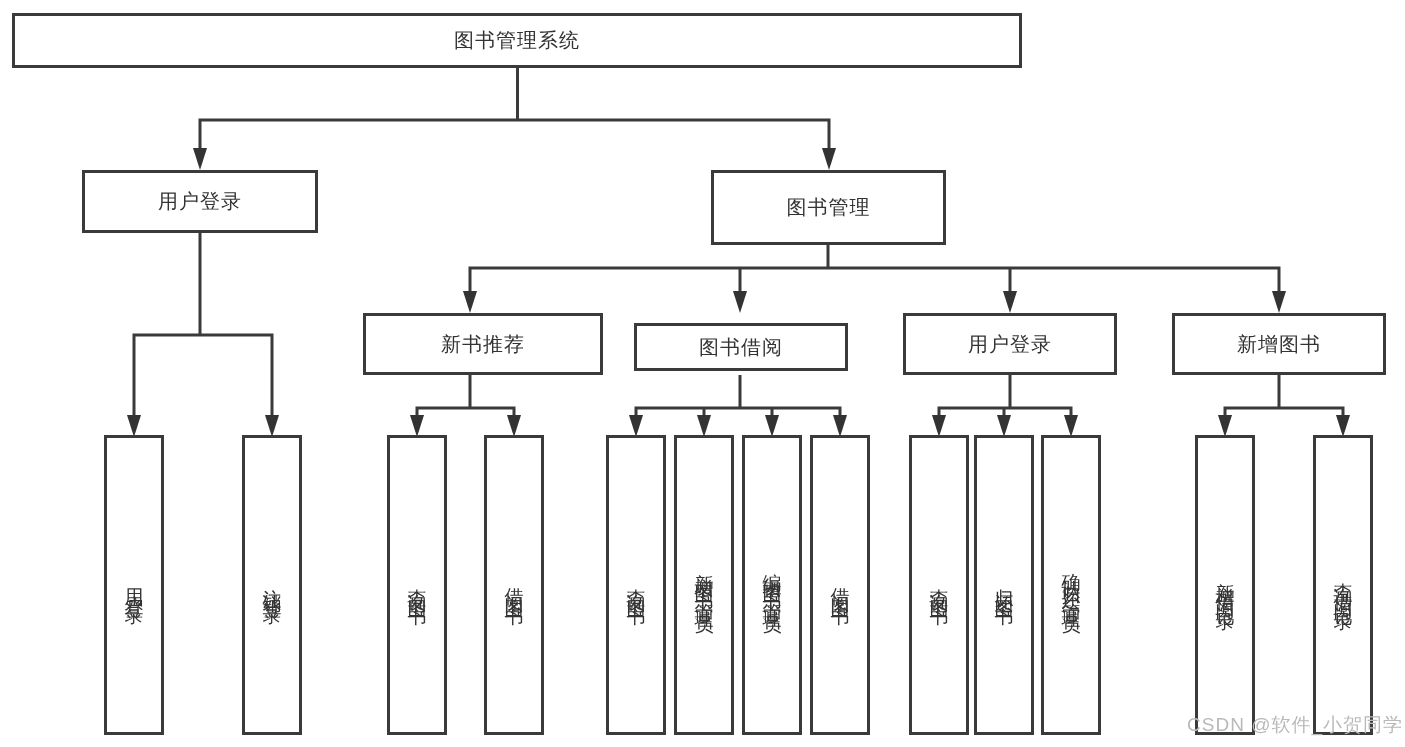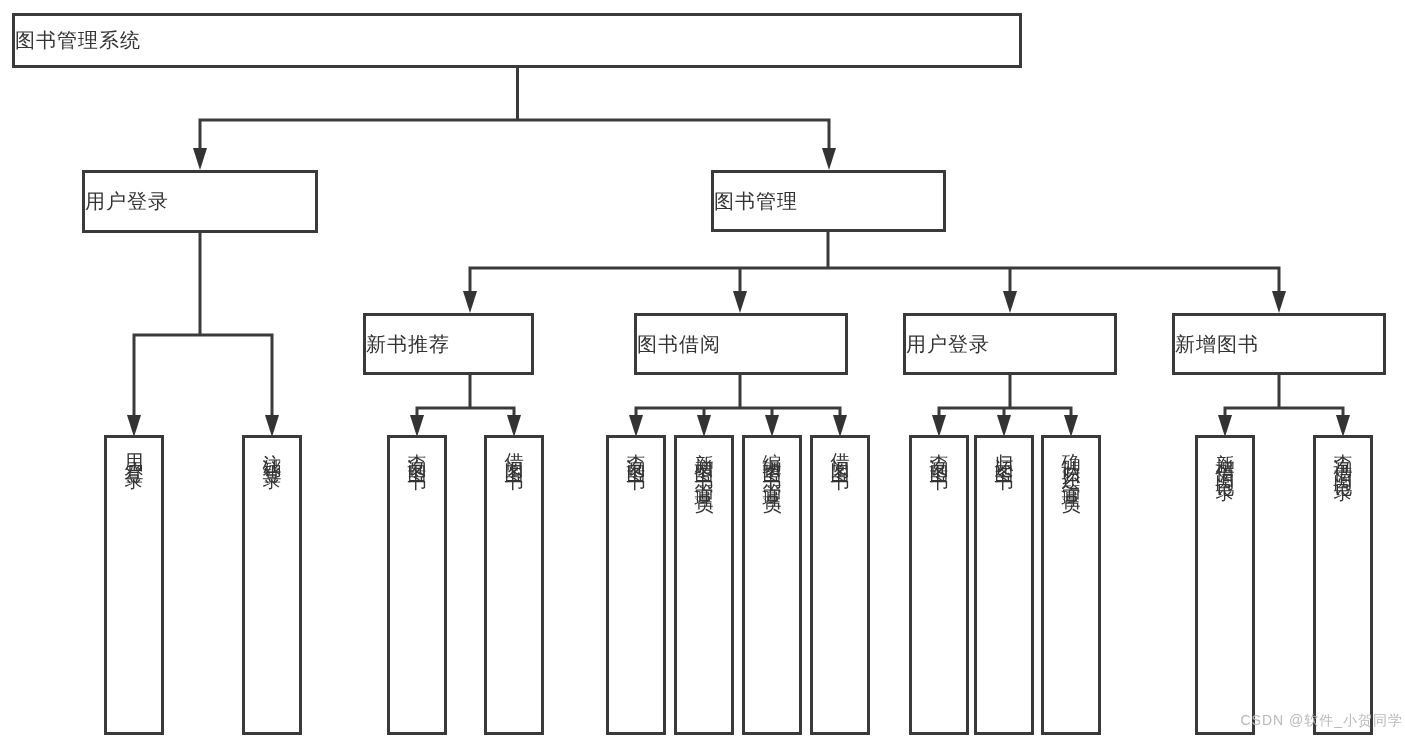--- a/index.html
+++ b/index.html
@@ -3,33 +3,33 @@
 <meta charset="utf-8">
 <style>
   html,body{margin:0;padding:0;}
   body{
     width:1405px;height:747px;position:relative;overflow:hidden;
     background:#ffffff;font-family:"Liberation Sans",sans-serif;
   }
   #connector-layer{position:absolute;left:0;top:0;z-index:1;}
   .box{
     position:absolute;box-sizing:border-box;background:#ffffff;
-    border:3px solid #3a3a3a;display:flex;align-items:center;justify-content:flex-start;
+    border:3px solid #3a3a3a;display:flex;align-items:center;justify-content:center;
     color:#333333;z-index:2;
   }
   .box.h{font-size:20px;letter-spacing:1px;}
   .box.v{
     font-size:19px;
     writing-mode:vertical-rl;text-orientation:mixed;letter-spacing:6px;
   }
   .box span{white-space:nowrap;}
   .box.v span{white-space:normal;}
   #watermark{
     position:absolute;top:712px;right:2px;z-index:3;
-    color:#b9b9b9;font-size:14px;letter-spacing:1px;white-space:nowrap;
+    color:#b9b9b9;font-size:19px;letter-spacing:1px;white-space:nowrap;
   }
 </style>
 </head>
 <body>
 
 <svg id="connector-layer" width="1405" height="747" viewBox="0 0 1405 747" aria-hidden="true">
   <g stroke="#3a3a3a" stroke-width="3" fill="none">
 
     <path d="M517.5 68 V120 M198.5 120 H830.5 M200 118.5 V152 M829 118.5 V152"></path>
 
@@ -68,28 +68,28 @@
   </g>
 </svg>
 
 <div class="box h" style="left:12px;top:13px;width:1010px;height:55px">
   <span>图书管理系统</span>
 </div>
 
 <div class="box h" style="left:82px;top:170px;width:236px;height:63px">
   <span>用户登录</span>
 </div>
-<div class="box h" style="left:711px;top:170px;width:235px;height:62px">
+<div class="box h" style="left:711px;top:170px;width:235px;height:75px">
   <span>图书管理</span>
 </div>
 
-<div class="box h" style="left:363px;top:313px;width:171px;height:62px">
+<div class="box h" style="left:363px;top:313px;width:240px;height:62px">
   <span>新书推荐</span>
 </div>
-<div class="box h" style="left:634px;top:313px;width:214px;height:62px">
+<div class="box h" style="left:634px;top:323px;width:214px;height:48px">
   <span>图书借阅</span>
 </div>
 <div class="box h" style="left:903px;top:313px;width:214px;height:62px">
   <span>用户登录</span>
 </div>
 <div class="box h" style="left:1172px;top:313px;width:214px;height:62px">
   <span>新增图书</span>
 </div>
 
 <div class="box v" style="left:104px;top:435px;width:60px;height:300px">

